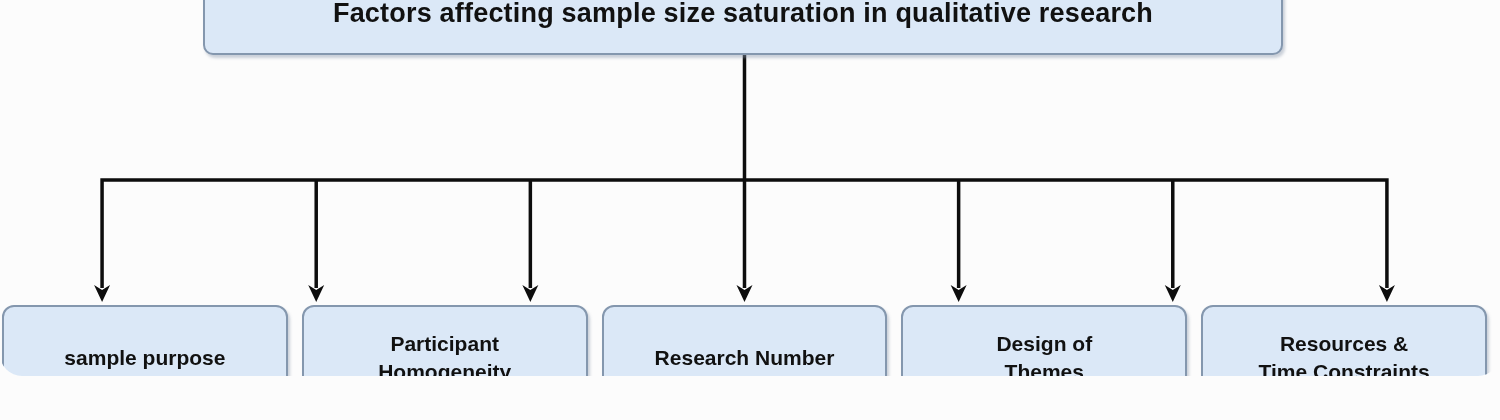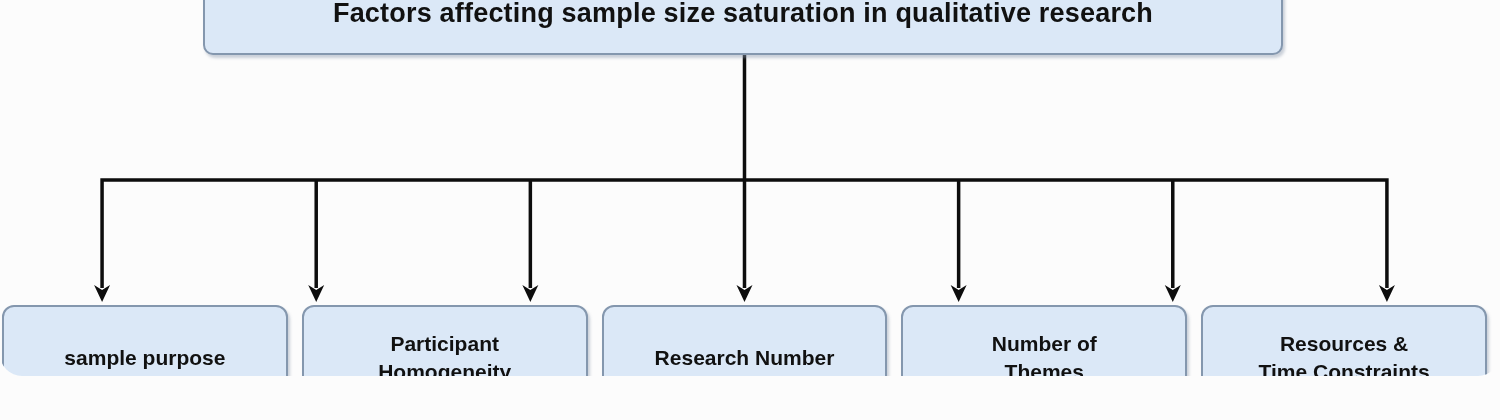--- a/index.html
+++ b/index.html
@@ -98,21 +98,21 @@
       <span class="label">sample purpose</span>
     </div>
     <div class="node child-node" style="background: rgb(219, 232, 247); border-color: rgb(132, 151, 174); color: rgb(17, 17, 17);">
       <span class="label">Participant
 Homogeneity</span>
     </div>
     <div class="node child-node" style="background: rgb(219, 232, 247); border-color: rgb(132, 151, 174); color: rgb(17, 17, 17);">
       <span class="label">Research Number</span>
     </div>
     <div class="node child-node" style="background: rgb(219, 232, 247); border-color: rgb(132, 151, 174); color: rgb(17, 17, 17);">
-      <span class="label">Number of
+      <span class="label">Design of
 Themes</span>
     </div>
     <div class="node child-node" style="background: rgb(219, 232, 247); border-color: rgb(132, 151, 174); color: rgb(17, 17, 17);">
       <span class="label">Resources &amp;
 Time Constraints</span>
     </div>
   </div>
 
 </div>
 

